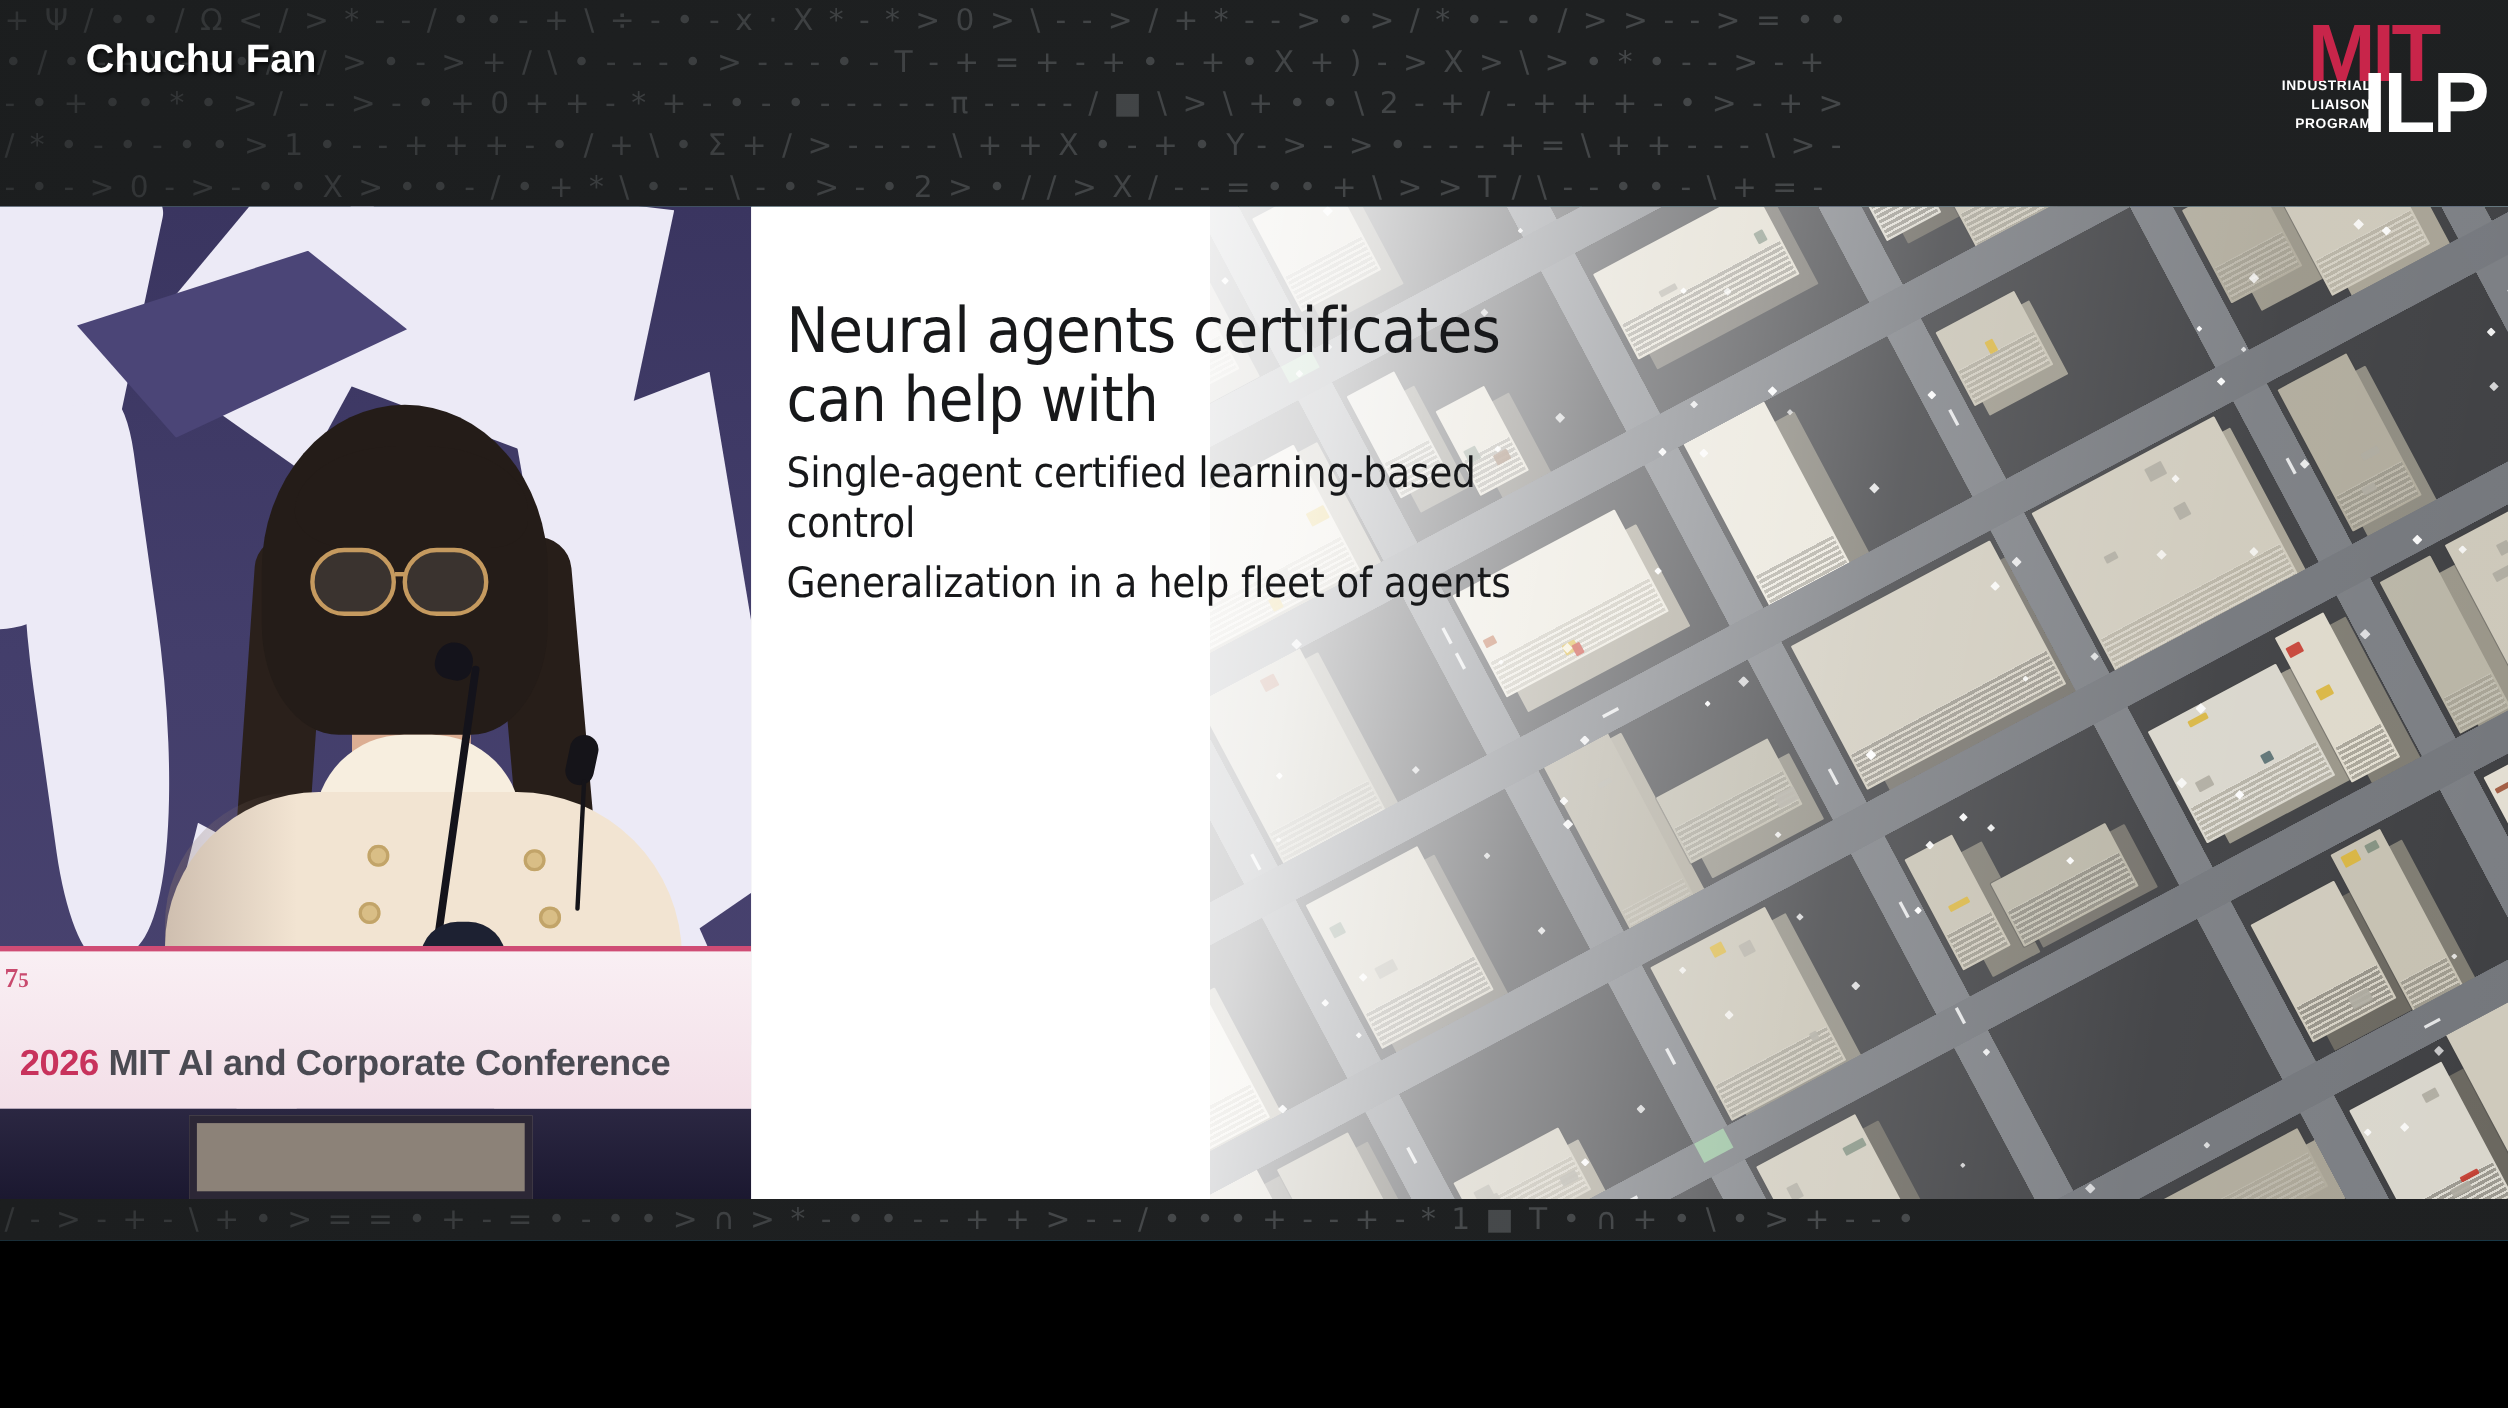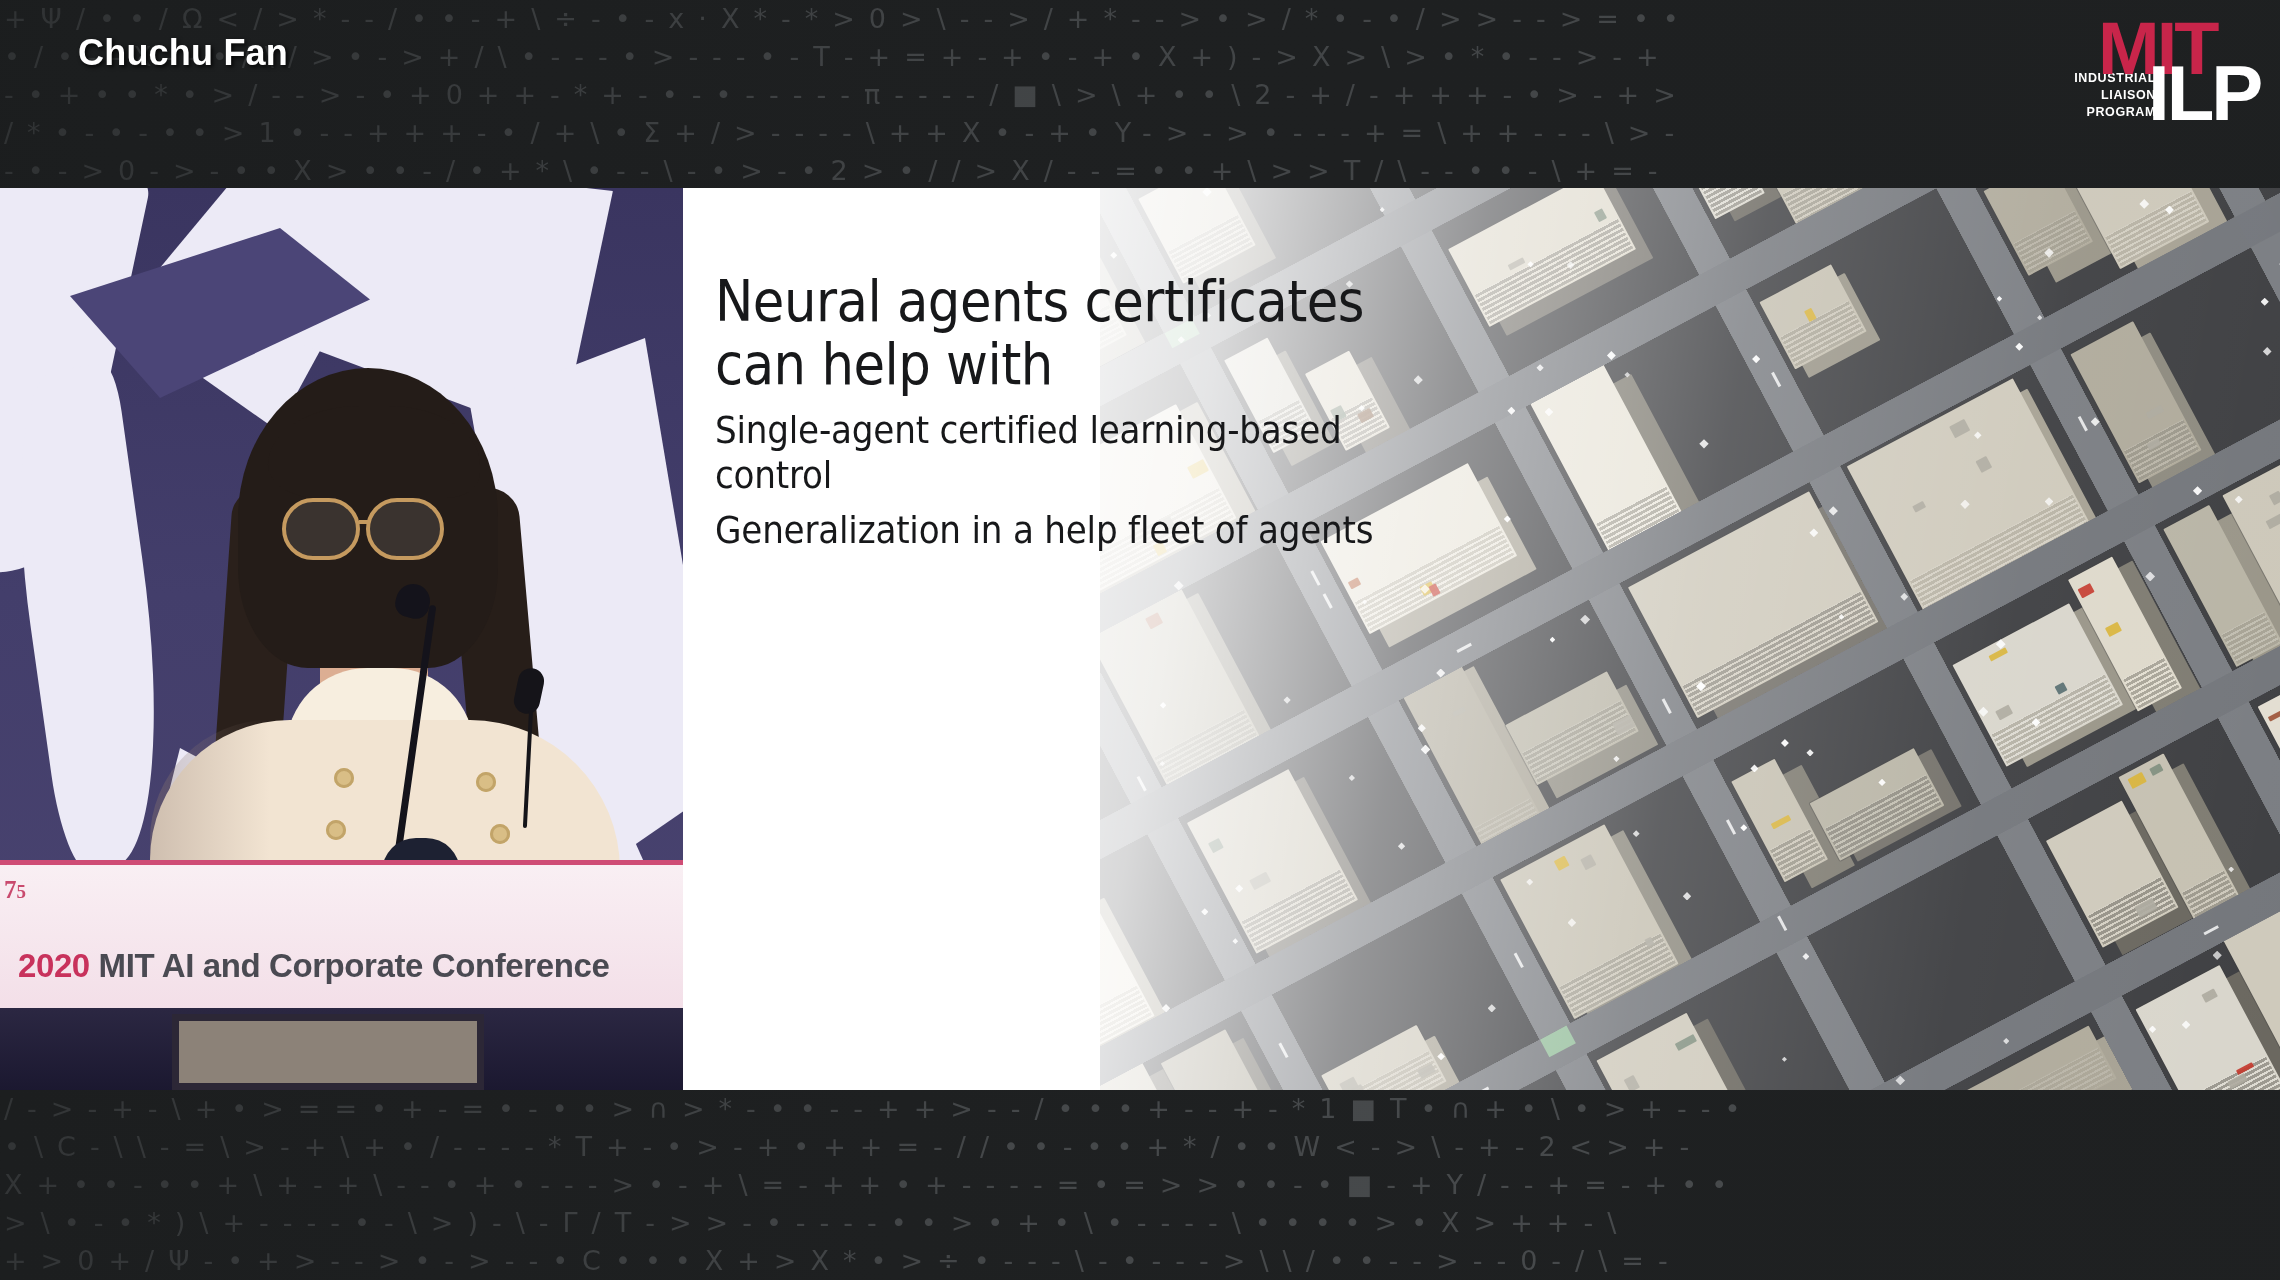--- a/index.html
+++ b/index.html
@@ -1,19 +1,19 @@
 <!DOCTYPE html>
 <html><head>
 <meta charset="utf-8">
 <style>
   * { margin:0; padding:0; box-sizing:border-box; }
   html,body { width:2280px; height:1280px; overflow:hidden; background:#000; }
   body { font-family:"Liberation Sans", sans-serif; }
 
-  #stage { position:relative; width:2280px; height:1280px; overflow:hidden; background:#0ea5e9; }
+  #stage { position:relative; width:2280px; height:1128px; overflow:hidden; background:#0ea5e9; }
 
   
   .mathpat {
     position:absolute; inset:0; overflow:hidden;
     color:#4b4e50;
     font-family:"DejaVu Sans", sans-serif;
     font-size:27px; line-height:38px;
     letter-spacing:14px;
     white-space:pre;
     user-select:none;
@@ -265,21 +265,21 @@
         <div id="mic-head"></div>
         <div id="mic-base"></div>
       </div>
 
       <div id="podium-banner">
         <div id="podium-banner-grad"></div>
         <div id="podium-75">
           <span>7</span><span class="small">5</span>
         </div>
         <div id="podium-text">
-          <span class="yr">2020</span><span> MIT AI and Corporate Conference</span>
+          <span class="yr">2026</span><span> MIT AI and Corporate Conference</span>
         </div>
       </div>
       <div id="podium-front"></div>
       <div id="podium-panel"></div>
     </div>
 
     <div id="slide-pane">
       <div id="city">
         <div id="city-roads">
             <div style="position: absolute; inset: 0px; background: rgb(63, 64, 67);"></div>

